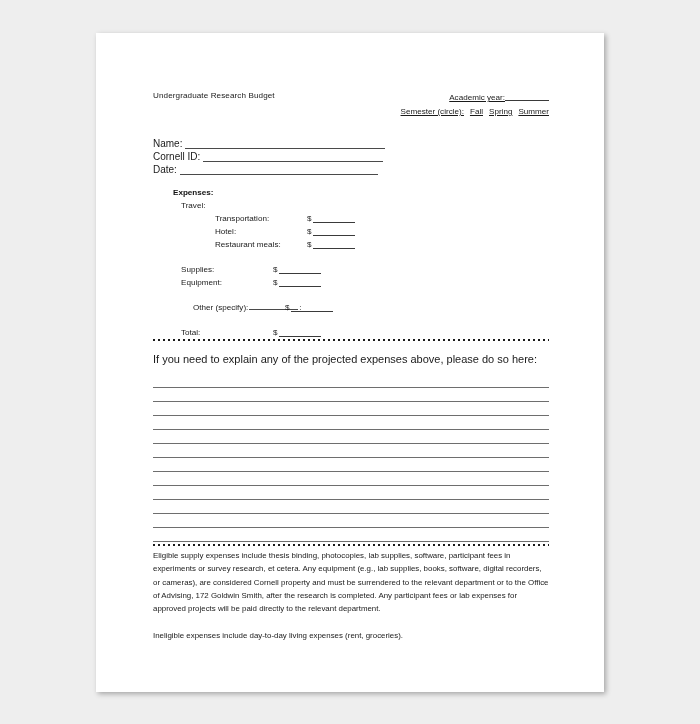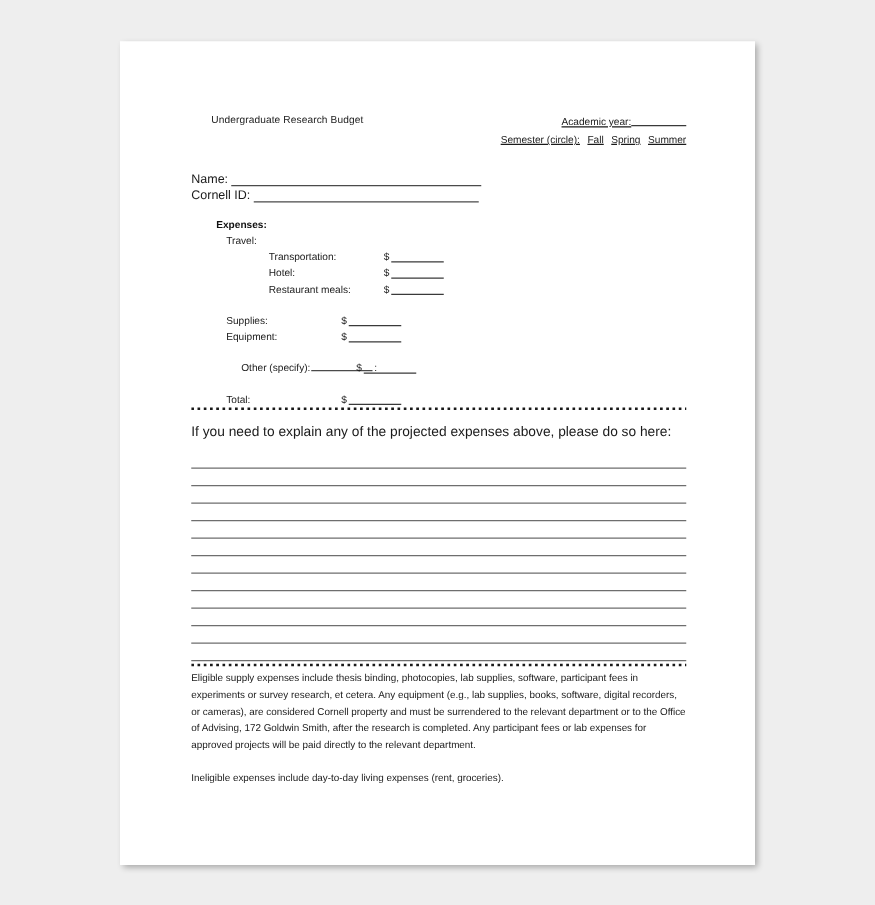--- a/index.html
+++ b/index.html
@@ -30,21 +30,21 @@
     width: 396px;
   }
 
   
   .hdr {
     position: relative;
     height: 34px;
   }
   .hdr-title {
     position: absolute;
-    left: 16px;
+    left: 0;
     top: 0;
     font-size: 8.1px;
     color: #1a1a1a;
     letter-spacing: 0.1px;
     text-align: center;
   }
   .hdr-right {
     position: absolute;
     right: 0;
     top: 0;
@@ -180,20 +180,24 @@
 
     <div class="idfields">
       <div class="idrow">
         <span class="lab">Name:</span>
         <span class="rule" style="width:200px;"></span>
       </div>
       <div class="idrow">
         <span class="lab">Cornell ID:</span>
         <span class="rule" style="width:180px;"></span>
       </div>
+      <div class="idrow">
+        <span class="lab">Date:</span>
+        <span class="rule" style="width:198px;"></span>
+      </div>
     </div>
 
     <div class="sec-title">Expenses:</div>
 
     <div class="lvl1">
       <div class="erow">
         <span>Travel:</span>
       </div>
     </div>
 

